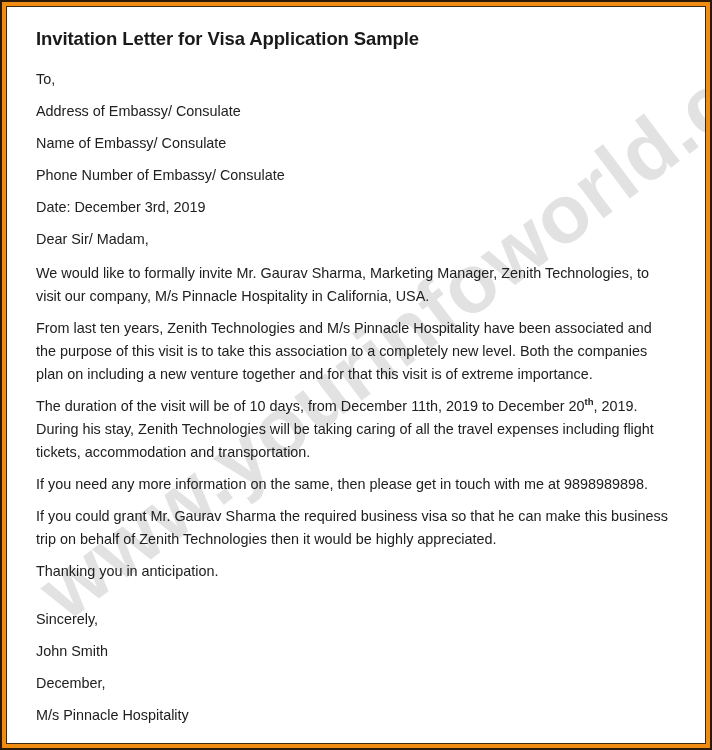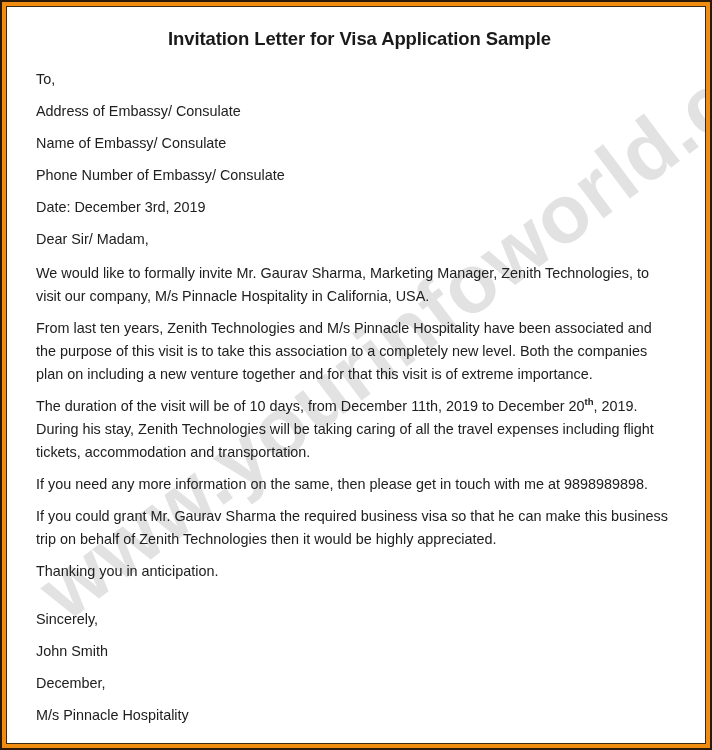--- a/index.html
+++ b/index.html
@@ -84,21 +84,20 @@
 
   .content {
     position: relative;
     z-index: 3;
     padding: 0 22px 0 29px;
   }
 
   .doc-title {
     margin: 0;
     padding-top: 21px;
-    text-align: center;
     font-size: 18.5px;
     font-weight: 700;
     color: #1a1a1a;
     letter-spacing: -0.1px;
   }
 
   .addr-block {
     margin-top: 20px;
   }
   .addr-line {

